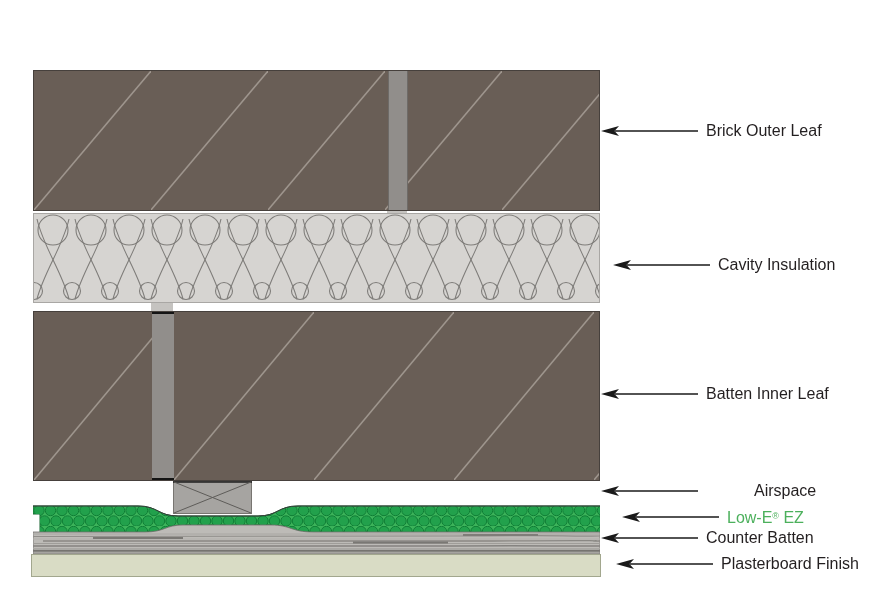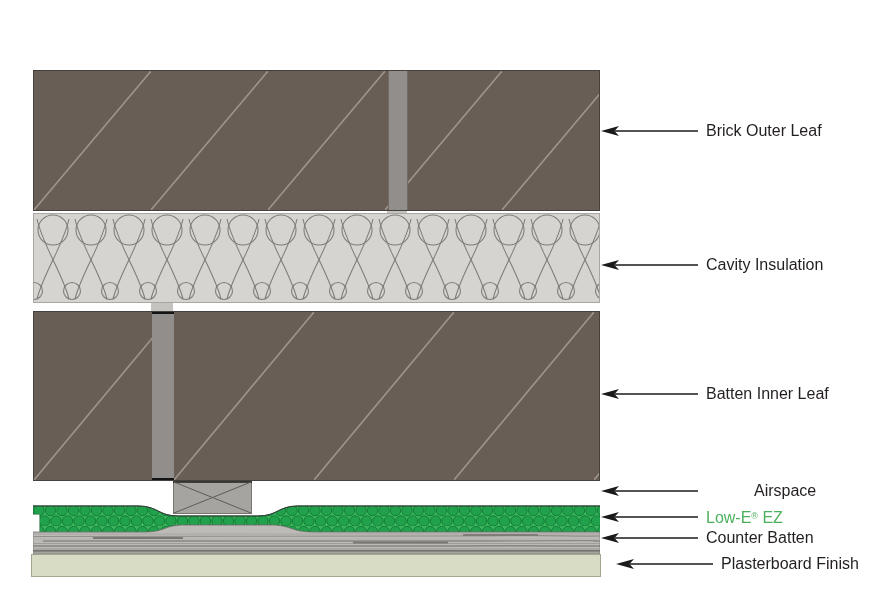--- a/index.html
+++ b/index.html
@@ -27,24 +27,24 @@
 
   .batten{left:173px;top:481px;width:79px;height:33px;}
 
   
   .callout{position:absolute;left:601px;height:20px;display:flex;align-items:center;}
   .callout .arrow{flex:0 0 auto;}
   .callout .txt{margin-left:8px;font-size:16px;color:#231f20;white-space:nowrap;line-height:20px;}
   .callout .txt.green{color:#4cb05c;}
   .sup{font-size:9px;vertical-align:4px;}
   .co-brick{top:121px;}
-  .co-cavity{top:255px;}
+  .co-cavity{top:255px;padding-left:12px;}
   .co-block{top:384px;}
   .co-air{top:481px;gap:48px;}
-  .co-lowe{top:507px;}
+  .co-lowe{top:507px;padding-left:21px;}
   .co-counter{top:528px;text-align:right;}
   .co-plaster{top:554px;margin-left:15px;}
 </style>
 </head>
 <body>
 
 <div class="canvas">
 
   <div class="abs layer-brick">
     <svg class="hatch-svg" width="565" height="139">

